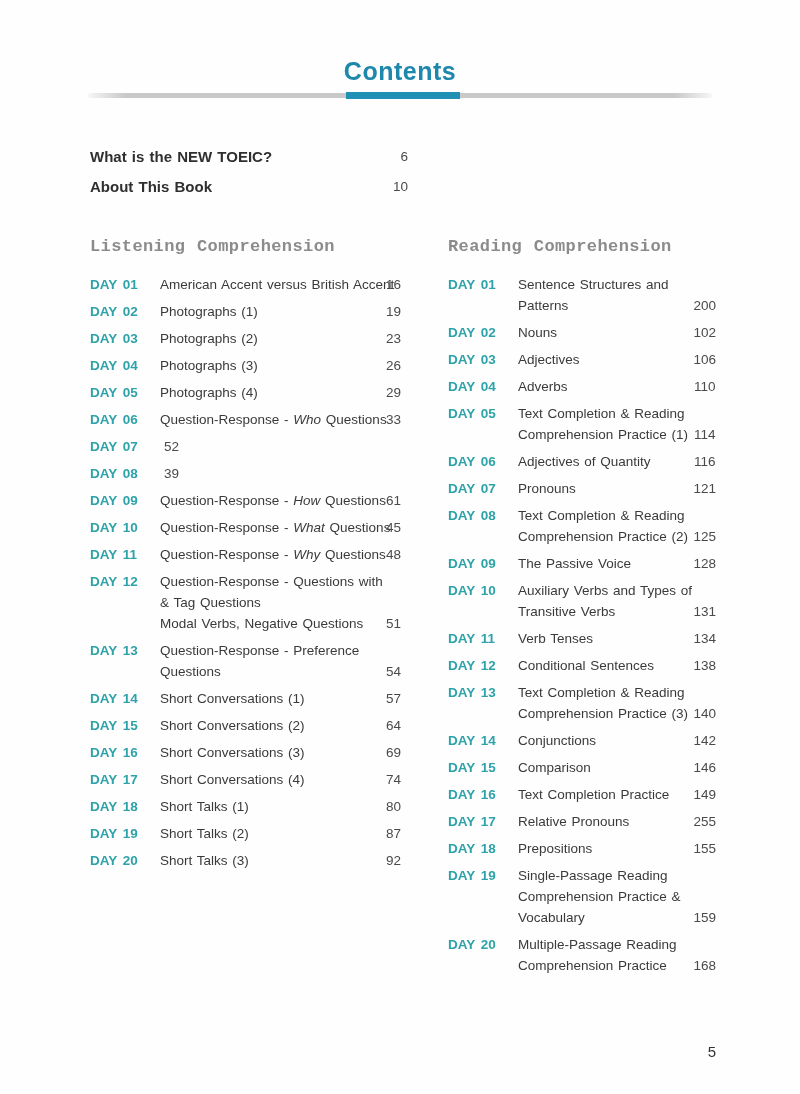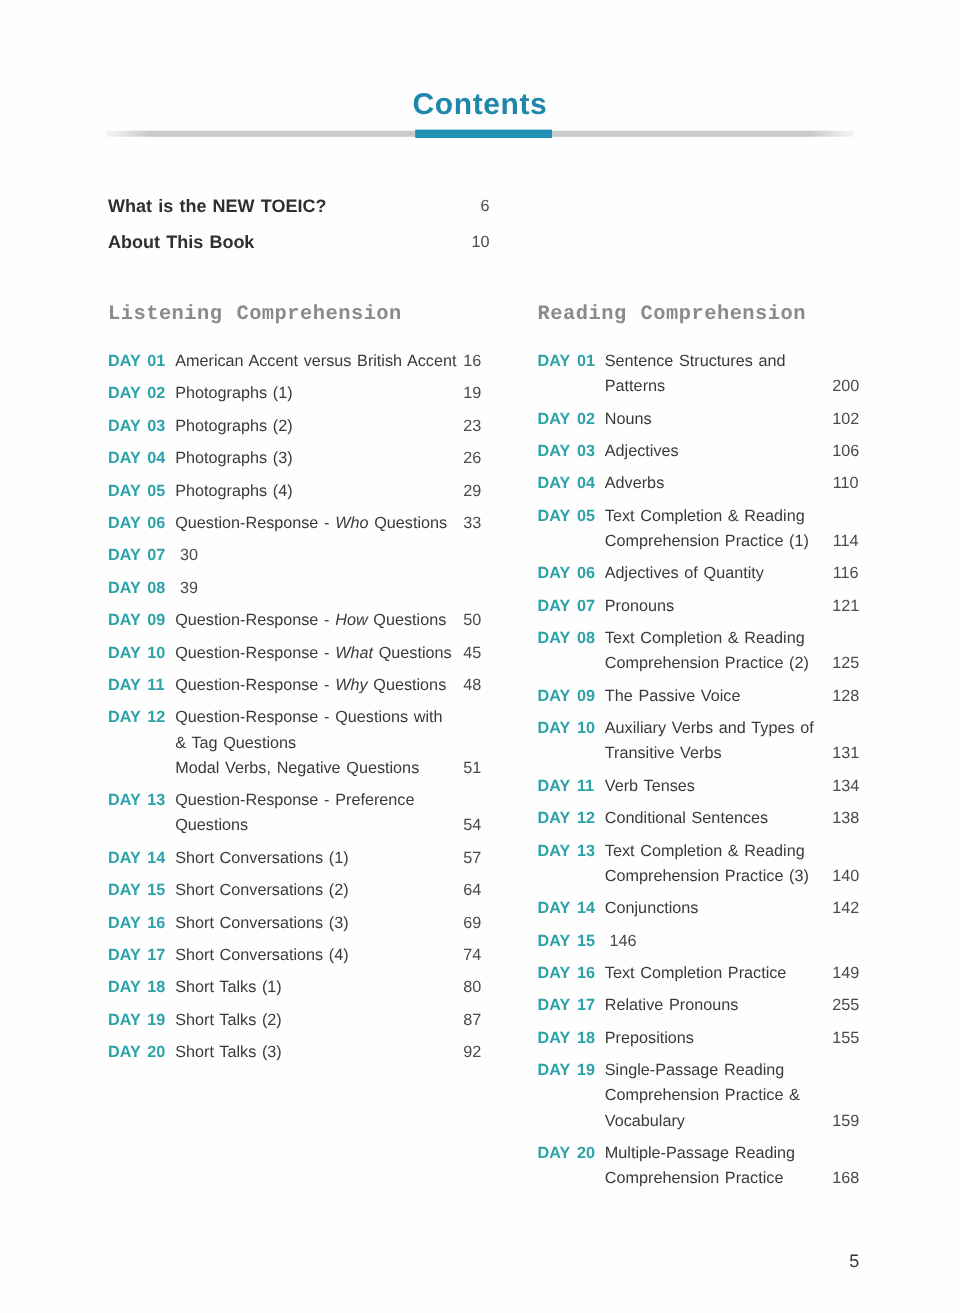--- a/index.html
+++ b/index.html
@@ -16,21 +16,21 @@
   body{
     background:#fefefe;
     font-family:"Liberation Sans","DejaVu Sans",sans-serif;
     color:var(--text-dark);
     position:relative;
     overflow:hidden;
   }
   .page{position:absolute;inset:0;}
 
   
-  .header{padding-top:74px;}
+  .header{padding-top:58px;}
   .title{
     text-align:center;
     font-size:25px;
     font-weight:bold;
     color:var(--accent-teal);
     letter-spacing:0.5px;
     line-height:1.1;
   }
   .rule{
     position:relative;
@@ -48,21 +48,21 @@
   }
 
   
   .front-matter{
     margin:50px 0 0 90px;
     width:318px;
   }
   .fm-row{
     display:flex;
     justify-content:space-between;
-    align-items:flex-start;
+    align-items:center;
     font-size:15px;
     font-weight:bold;
     color:#2f2f2f;
     margin-bottom:13px;
     word-spacing:1px;
   }
   .fm-page{
     font-weight:normal;
     font-size:13.5px;
     color:var(--page-num);
@@ -84,20 +84,21 @@
     word-spacing:1px;
     margin-bottom:18px;
     font-family:Liberation Mono, monospace;
   }
   .entry{
     display:grid;
     grid-template-columns:56px 1fr auto;
     margin-bottom:6px;
     font-size:13.5px;
     line-height:21px;
+    gap:14px;
   }
   .entry .day{
     color:var(--day-teal);
     font-weight:bold;
     align-self:start;
     word-spacing:2px;
     white-space:nowrap;
   }
   .entry .lines{display:block;min-width:0;}
   .entry .line{
@@ -188,32 +189,32 @@
           </div>
           <div class="entry">
             <span class="day">DAY 06</span>
             <span class="lines">
               <span class="line"><span>Question-Response - </span><em>Who</em><span> Questions</span></span>
             </span>
             <span class="pg">33</span>
           </div>
           <div class="entry">
             <span class="day">DAY 07</span>
-            <span class="pg">30</span>
+            <span class="pg">52</span>
           </div>
           <div class="entry">
             <span class="day">DAY 08</span>
             <span class="pg">39</span>
           </div>
           <div class="entry">
             <span class="day">DAY 09</span>
             <span class="lines">
               <span class="line"><span>Question-Response - </span><em>How</em><span> Questions</span></span>
             </span>
-            <span class="pg">50</span>
+            <span class="pg">61</span>
           </div>
           <div class="entry">
             <span class="day">DAY 10</span>
             <span class="lines">
               <span class="line"><span>Question-Response - </span><em>What</em><span> Questions</span></span>
             </span>
             <span class="pg">45</span>
           </div>
           <div class="entry">
             <span class="day">DAY 11</span>
@@ -391,20 +392,23 @@
           </div>
           <div class="entry">
             <span class="day">DAY 14</span>
             <span class="lines">
               <span class="line"><span>Conjunctions</span></span>
             </span>
             <span class="pg">142</span>
           </div>
           <div class="entry">
             <span class="day">DAY 15</span>
+            <span class="lines">
+              <span class="line"><span>Comparison</span></span>
+            </span>
             <span class="pg">146</span>
           </div>
           <div class="entry">
             <span class="day">DAY 16</span>
             <span class="lines">
               <span class="line"><span>Text Completion Practice</span></span>
             </span>
             <span class="pg">149</span>
           </div>
           <div class="entry">

